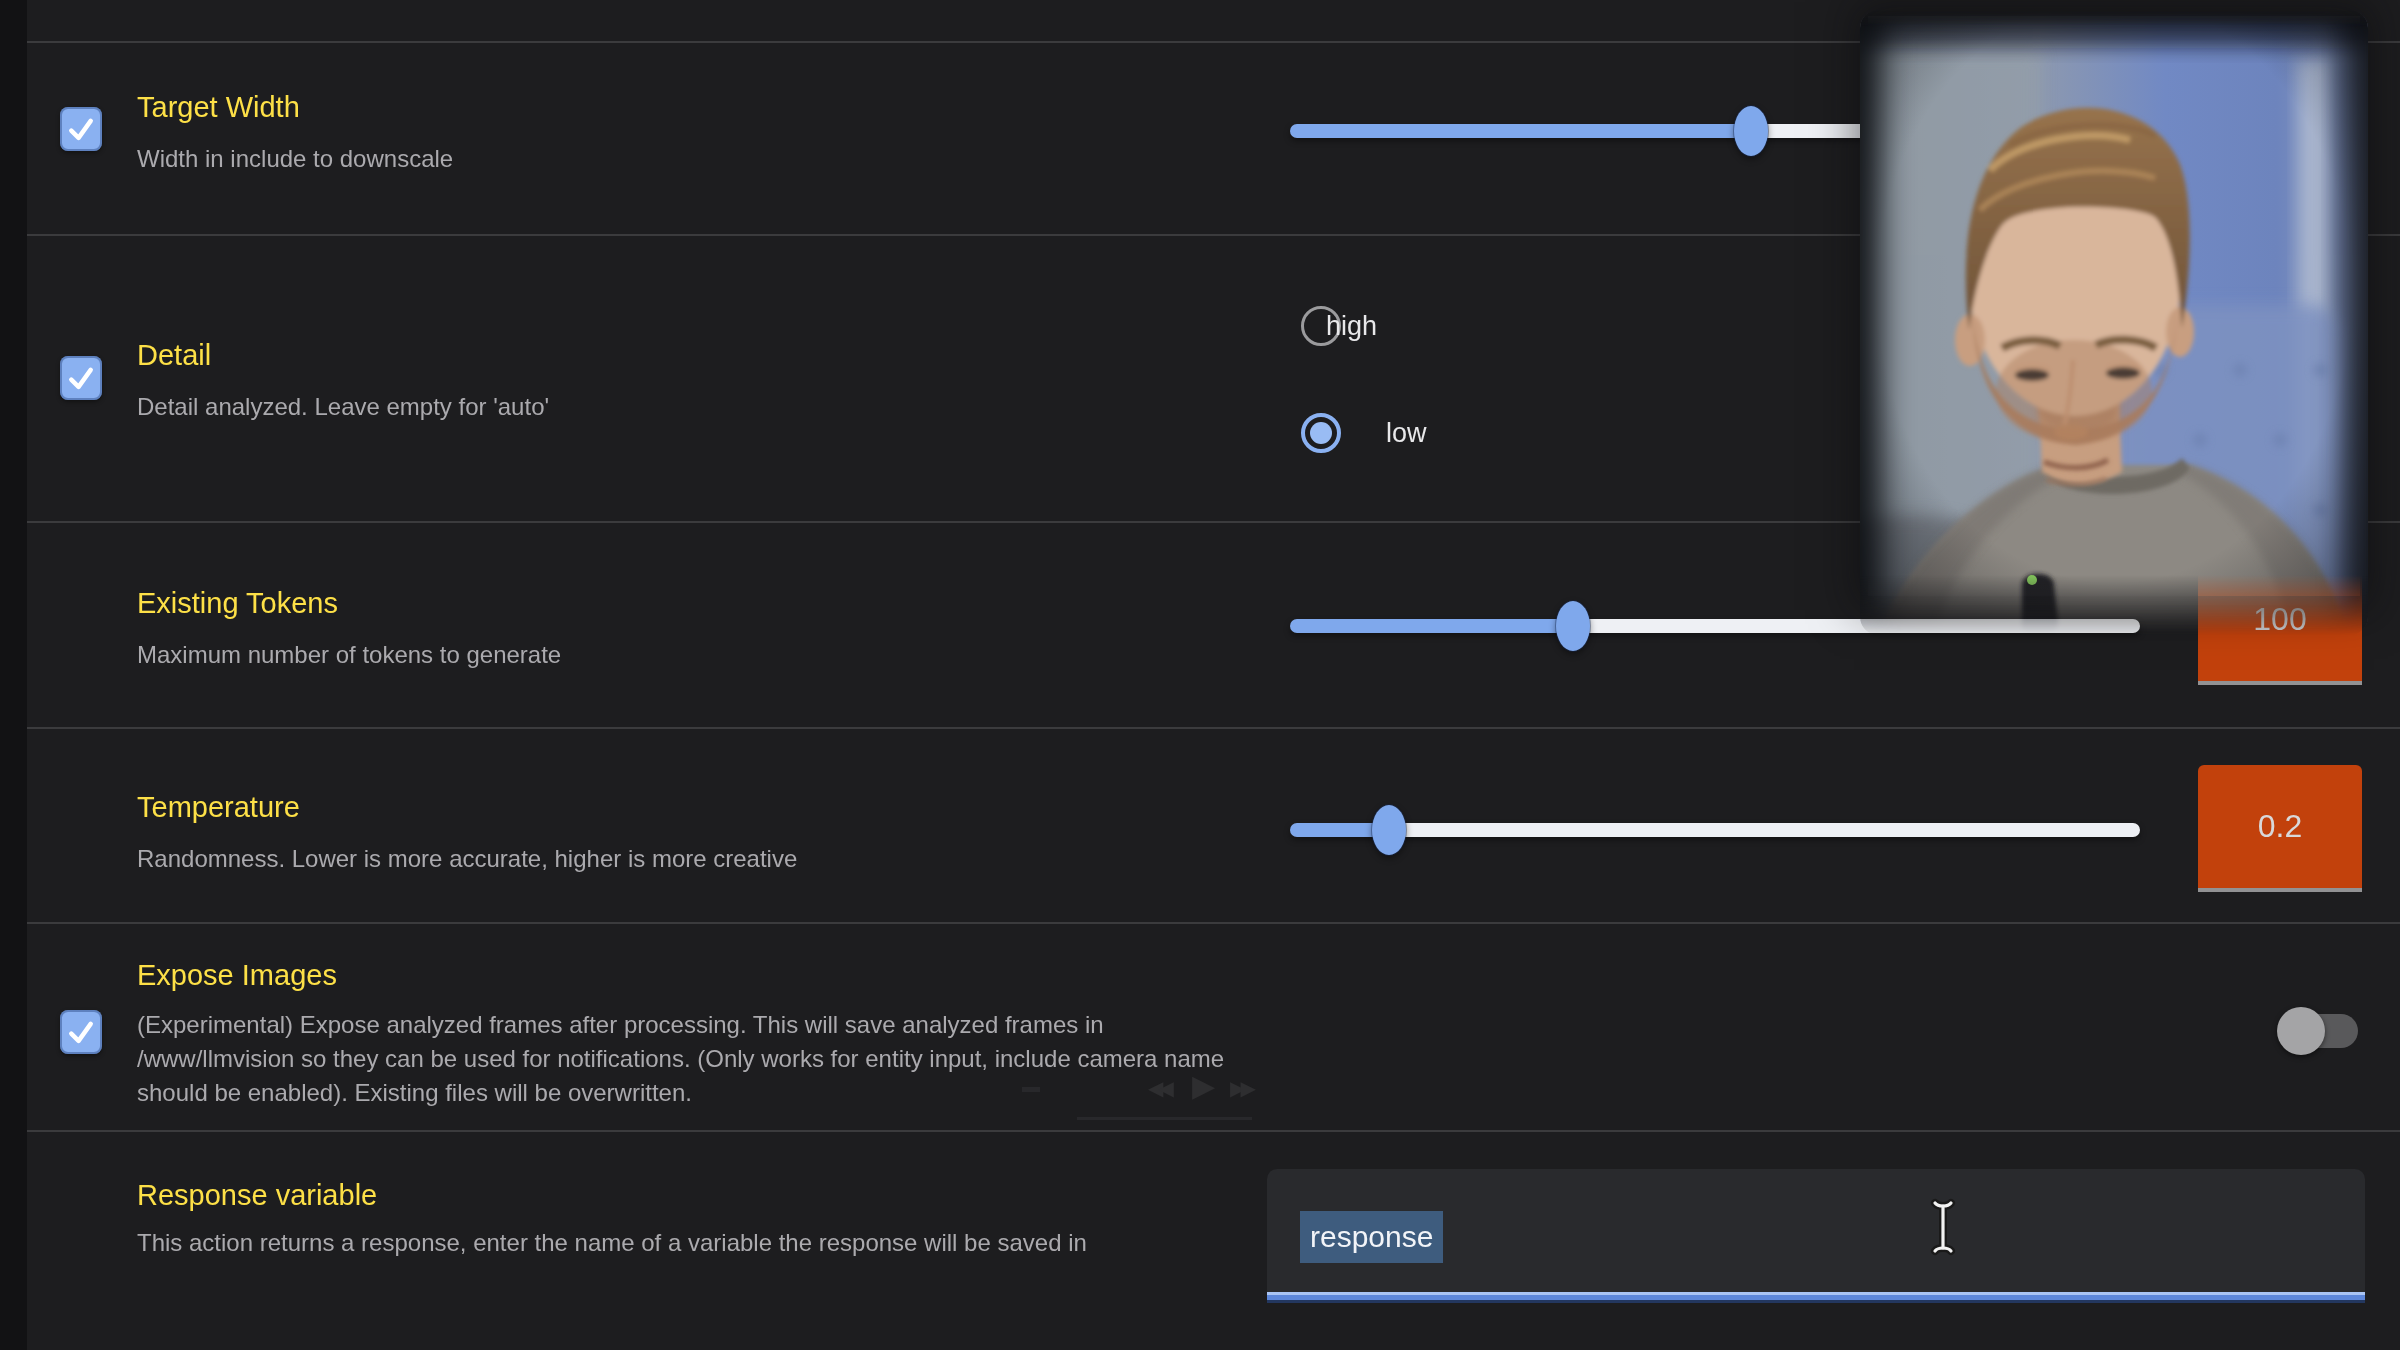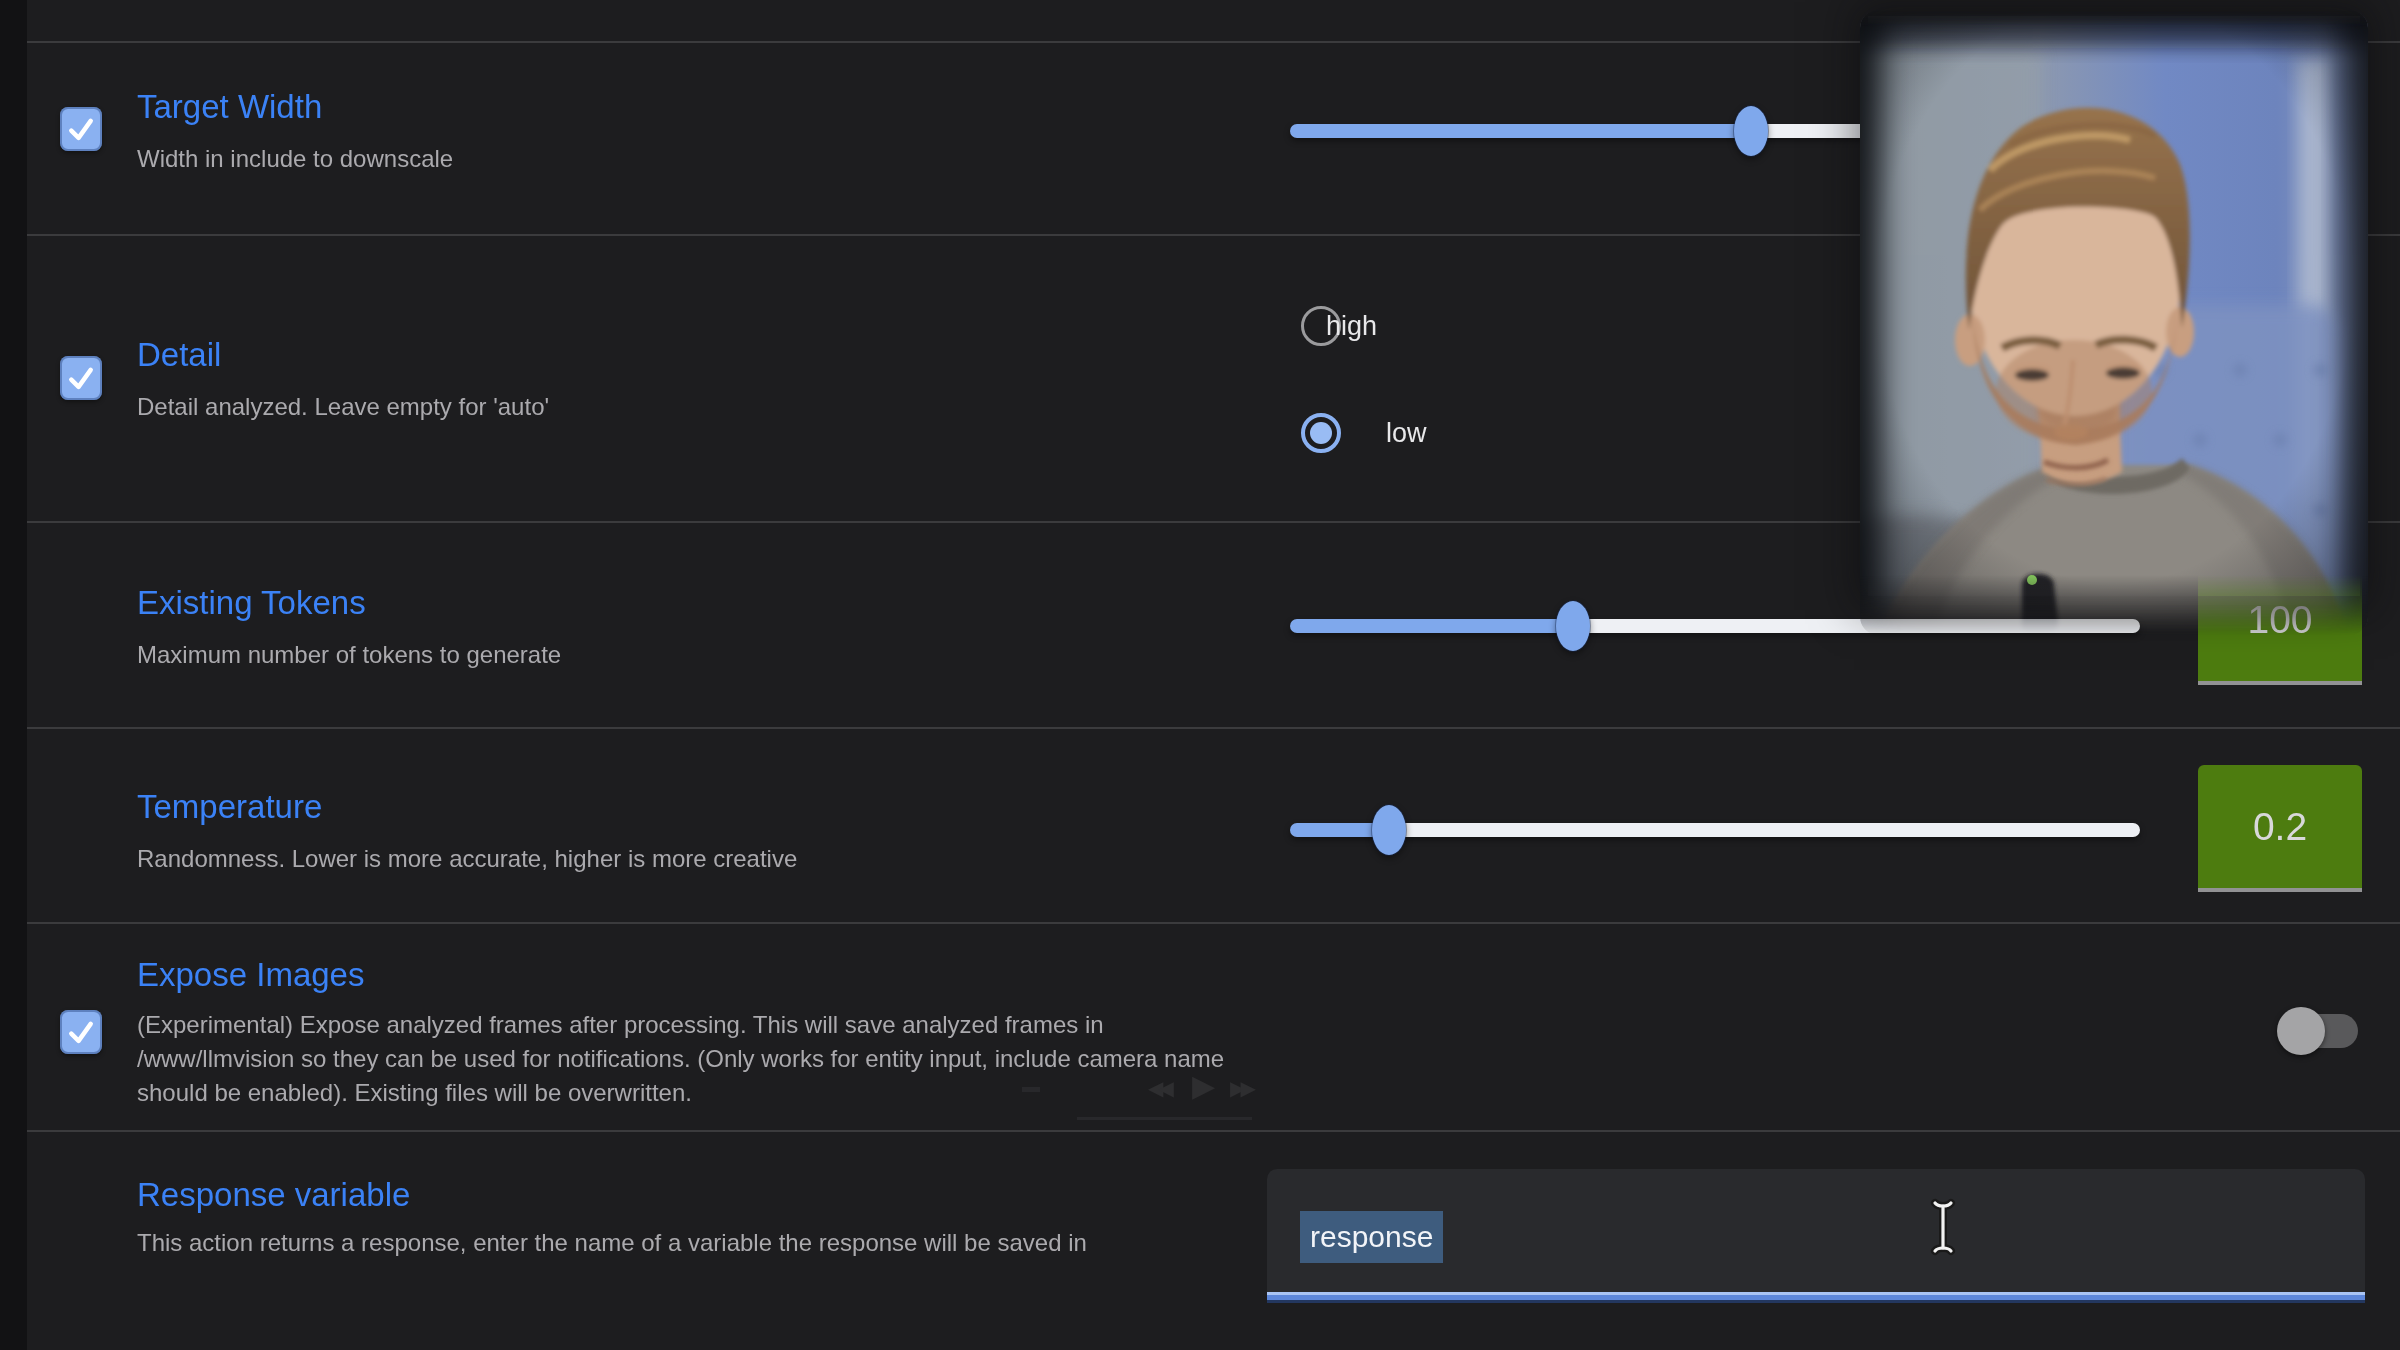--- a/index.html
+++ b/index.html
@@ -5,21 +5,21 @@
   html,body{margin:0;padding:0;}
   body{
     width:2400px;height:1350px;position:relative;overflow:hidden;
     background:#1d1d1f;
     font-family:"Liberation Sans","DejaVu Sans",sans-serif;
     -webkit-font-smoothing:antialiased;
   }
   .abs{position:absolute;}
   .left-strip{left:0;top:0;width:27px;height:1350px;background:#121214;}
   .sep{left:27px;width:2373px;height:2px;background:#3b3b3d;}
-  .heading{color:#3b82f6;font-size:33px;line-height:34px;white-space:nowrap;}
+  .heading{color:#fde047;font-size:29px;line-height:34px;white-space:nowrap;}
   .desc{color:#abaaae;font-size:24px;line-height:34px;}
   .nowrap{white-space:nowrap;}
   .wrapbox{width:1130px;}
   
   .checkbox{
     width:42px;height:44px;background:#8ab1f1;border-radius:8px;
     box-shadow:0 0 0 2px rgba(40,70,130,.45) inset, 0 2px 4px rgba(0,0,0,.4);
     display:flex;align-items:center;justify-content:center;
   }
   .checkbox svg{width:34px;height:36px;}
@@ -31,24 +31,24 @@
   .radio-label{color:#e8e8ea;font-size:27px;line-height:32px;white-space:nowrap;}
   
   .slider{width:850px;height:14px;border-radius:7px;box-shadow:0 3px 6px rgba(0,0,0,.4);}
   .slider .thumb{
     position:absolute;top:50%;transform:translate(-50%,-50%);
     width:34px;height:50px;border-radius:50%;background:#7fa8ec;
     box-shadow:0 0 0 1px rgba(25,45,90,.4), 0 3px 7px rgba(0,0,0,.45);
   }
   
   .valuebox{
-    width:164px;height:127px;background:#4d7c0f;border-radius:6px 6px 0 0;
+    width:164px;height:127px;background:#c2410c;border-radius:6px 6px 0 0;
     border-bottom:4px solid #929294;box-sizing:border-box;
     display:flex;align-items:center;justify-content:center;
-    color:#d8d8da;font-size:39px;
+    color:#d8d8da;font-size:32px;
   }
   
   .toggle-track{width:72px;height:34px;border-radius:17px;background:#59595b;}
   .toggle-knob{width:48px;height:48px;border-radius:50%;background:#a4a4a6;box-shadow:0 2px 5px rgba(0,0,0,.5);}
   
   .text-input{
     width:1098px;height:123px;background:#292a2d;border-radius:10px 10px 0 0;
   }
   .input-underline{
     width:1098px;height:11px;

